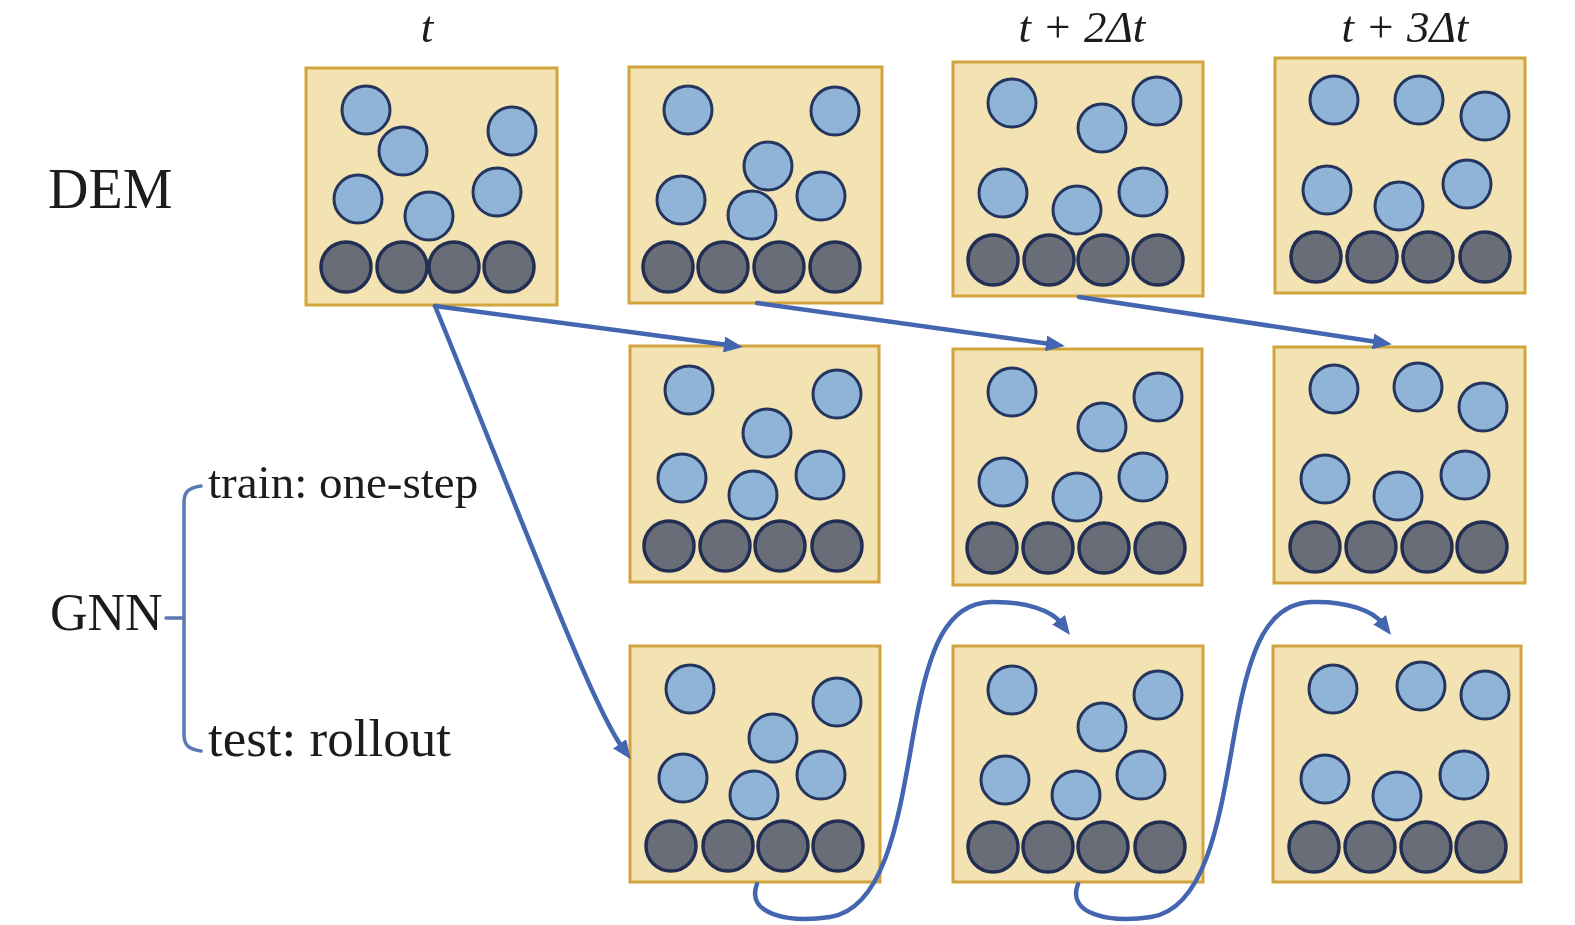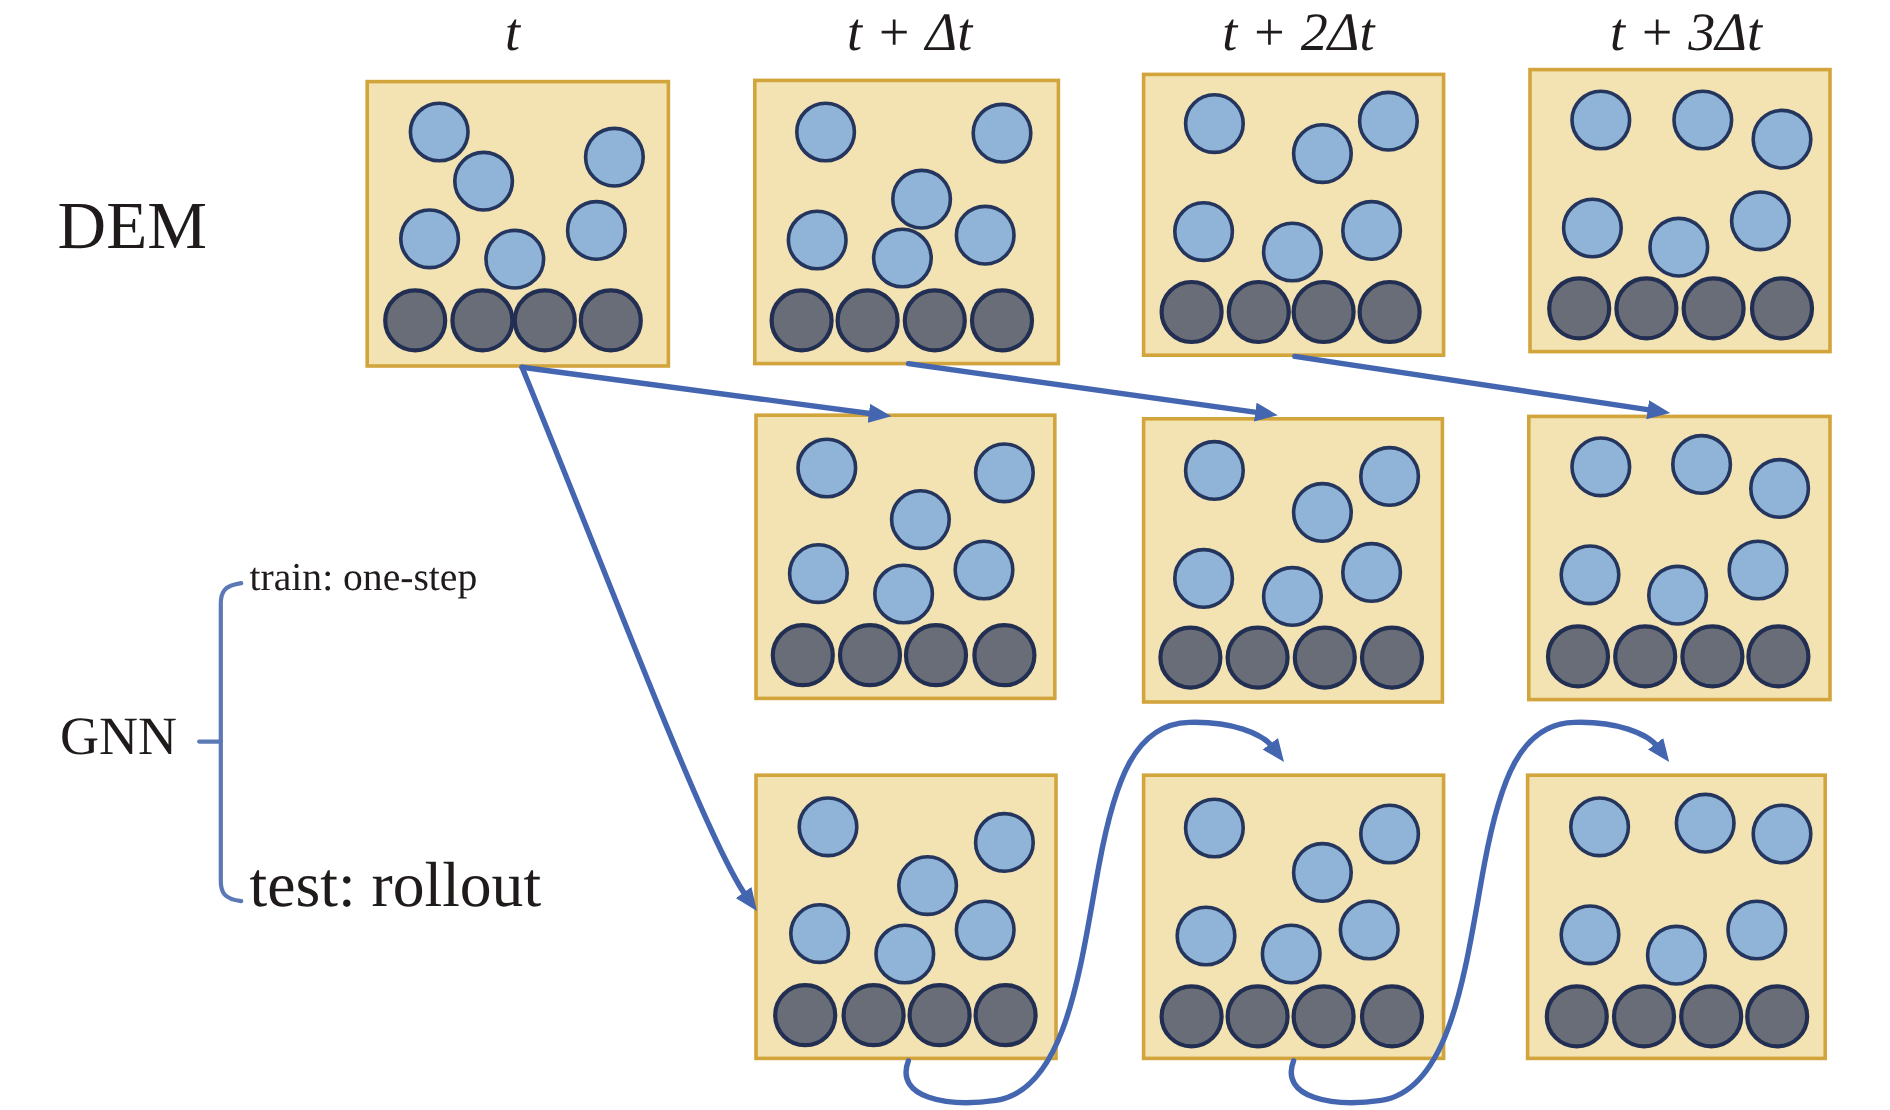--- a/index.html
+++ b/index.html
@@ -4,22 +4,22 @@
 <style>
   html,body{margin:0;padding:0;background:#ffffff;}
   .stage{
     position:relative;width:1575px;height:925px;background:#ffffff;overflow:hidden;
     font-family:"Liberation Serif",serif;color:#1f1b1a;
   }
   .stage svg{position:absolute;left:0;top:0;}
   .lbl{position:absolute;user-select:none;white-space:nowrap;}
   .time-label{top:0;width:300px;text-align:center;font-style:italic;font-size:45px;line-height:54px;}
   .dem-label{left:48px;top:160px;font-size:56px;line-height:58px;}
-  .gnn-label{left:50px;top:584px;font-size:45px;line-height:58px;}
-  .train-label{left:208px;top:455px;font-size:33px;line-height:54px;}
+  .gnn-label{left:50px;top:584px;font-size:52px;line-height:58px;}
+  .train-label{left:208px;top:455px;font-size:47px;line-height:54px;}
   .test-label{left:208px;top:711px;font-size:53px;line-height:54px;}
 </style>
 </head>
 <body>
 
 <div class="stage">
 
   <svg id="diagram" width="1575" height="925" viewBox="0 0 1575 925">
       <defs>
         <marker id="arrowhead" markerUnits="userSpaceOnUse" markerWidth="19" markerHeight="16" refX="4" refY="8" orient="auto">
@@ -146,21 +146,20 @@
         <path d="M757,884 C745,915 790,923 830,917 C890,908 901,800 916,720 C929,650 946,603 991,602 C1026,601 1052,611 1061,623" fill="none" stroke="#4466b0" stroke-width="4.5" stroke-linecap="round" marker-end="url(#arrowhead)"></path>
         <path d="M1078,884 C1066,915 1111,923 1151,917 C1211,908 1222,800 1237,720 C1250,650 1267,603 1312,602 C1347,601 1373,611 1382,623" fill="none" stroke="#4466b0" stroke-width="4.5" stroke-linecap="round" marker-end="url(#arrowhead)"></path>
       </g>
       <g>
         <path d="M201,486 C187,488 184,493 184,503 L184,734 C184,744 187,749 201,751" fill="none" stroke="#5b79b4" stroke-width="3.5" stroke-linecap="round"></path>
         <path d="M166,618 L184,618" fill="none" stroke="#5b79b4" stroke-width="3.5" stroke-linecap="round"></path>
       </g>
     </svg>
 
   <div class="lbl time-label" style="left: 277px;">t</div>
-  <div class="lbl time-label" style="left: 608px;">t + Δt</div>
   <div class="lbl time-label" style="left: 932px; font-family: Liberation Serif, serif;">t + 2Δt</div>
   <div class="lbl time-label" style="left: 1255px; text-align: center;">t + 3Δt</div>
 
   <div class="lbl dem-label">DEM</div>
   <div class="lbl gnn-label">GNN</div>
   <div class="lbl train-label">train: one-step</div>
   <div class="lbl test-label">test: rollout</div>
 
 </div>
 

